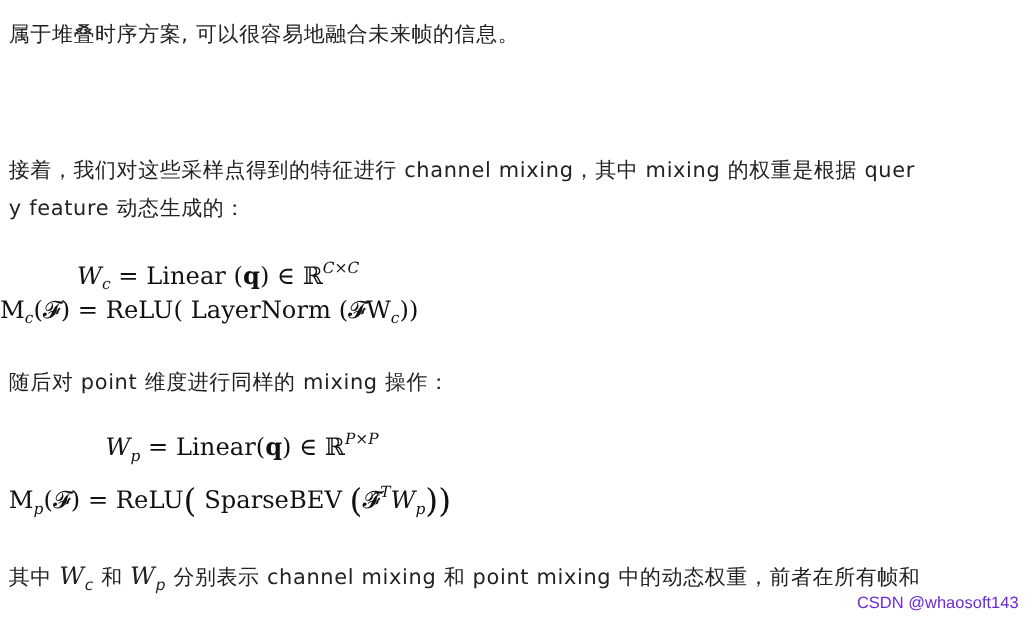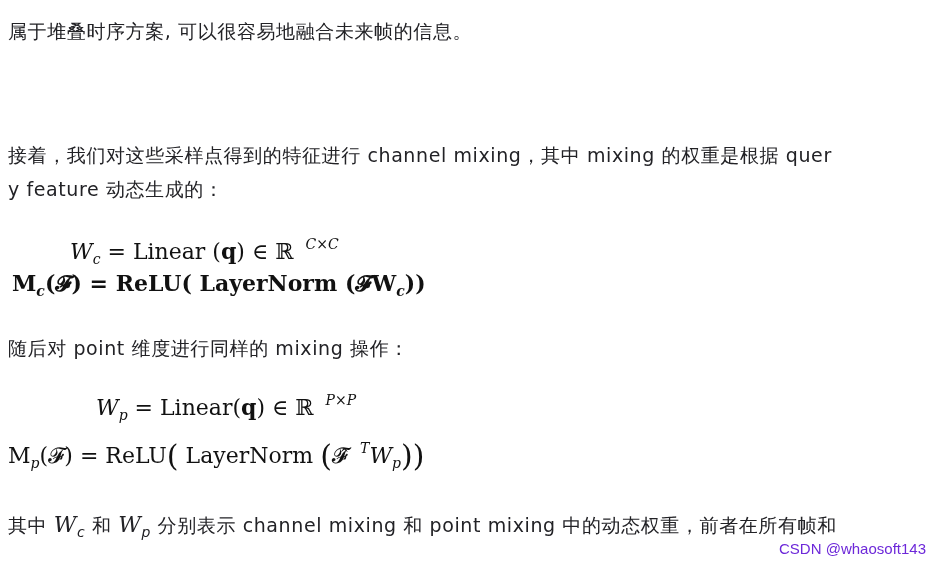--- a/index.html
+++ b/index.html
@@ -9,21 +9,21 @@
     color: #222226;
   }
   .para {
     position: absolute; left: 8px; right: 6px;
     font-size: 19px; line-height: 34px; letter-spacing: 0.6px;
     white-space: nowrap;
   }
   .line { display: block; height: 34px; }
   .m { font-family: "DejaVu Serif", "Liberation Serif", serif; font-style: italic; font-size: 22px; }
   .sub { font-size: 14px; vertical-align: -5px; font-style: italic; }
-  .sup { font-size: 14px; vertical-align: 10px; font-style: italic; margin-left: 12px; }
+  .sup { font-size: 14px; vertical-align: 10px; font-style: italic; }
   .formula {
     position: absolute; font-family: "DejaVu Serif", "Liberation Serif", serif;
     font-size: 22px; color: #111; white-space: nowrap;
   }
   .bold { font-weight: bold; font-style: normal; }
   .big { font-size: 30px; vertical-align: -3px; }
   .watermark {
     position: absolute; right: 14px; bottom: 20px;
     font-family: "Liberation Sans", sans-serif; font-size: 15px; color: #6d28d9; margin-top: 32px;
   }
@@ -36,33 +36,33 @@
 </div>
 
 <div class="para" style="top:138px;">
   <span class="line">接着，我们对这些采样点得到的特征进行 channel mixing，其中 mixing 的权重是根据 quer</span>
   <span class="line">y feature 动态生成的：</span>
 </div>
 
 <div class="formula" style="left:70px; top:236px;">
   <span style="font-style:italic">W</span><span class="sub">c</span><span> =  Linear (</span><span class="bold">q</span><span>) ∈ ℝ</span><span class="sup">C×C</span>
 </div>
-<div class="formula" style="left:12px; top:270px;font-weight:bold;">
+<div class="formula" style="left:0; top:270px;">
   <span>M</span><span class="sub">c</span><span>(𝓕) = ReLU( LayerNorm (𝓕W</span><span class="sub">c</span><span>))</span>
 </div>
 
 <div class="para" style="top:331px;">
   <span class="line">随后对 point 维度进行同样的 mixing 操作：</span>
 </div>
 
 <div class="formula" style="left:96px; top:392px;">
   <span style="font-style:italic">W</span><span class="sub">p</span><span> = Linear(</span><span class="bold">q</span><span>) ∈ ℝ</span><span class="sup">P×P</span>
 </div>
 <div class="formula" style="left:8px; top:438px;">
-  <span>M</span><span class="sub">p</span><span>(𝓕) = ReLU</span><span class="big">(</span><span> LayerNorm </span><span class="big">(</span><span>𝓕̂</span><span class="sup">T</span><span style="font-style:italic">W</span><span class="sub">p</span><span class="big">))</span>
+  <span>M</span><span class="sub">p</span><span>(𝓕) = ReLU</span><span class="big">(</span><span> SparseBEV </span><span class="big">(</span><span>𝓕̂</span><span class="sup">T</span><span style="font-style:italic">W</span><span class="sub">p</span><span class="big">))</span>
 </div>
 
 <div class="para" style="top:508px;">
   <span class="line">
     <span>其中 </span><span class="m">W</span><span class="sub">c</span><span> 和 </span><span class="m">W</span><span class="sub">p</span><span> 分别表示 channel mixing 和 point mixing 中的动态权重，前者在所有帧和</span>
   </span>
 </div>
 
 <div class="watermark">CSDN @whaosoft143</div>
 

